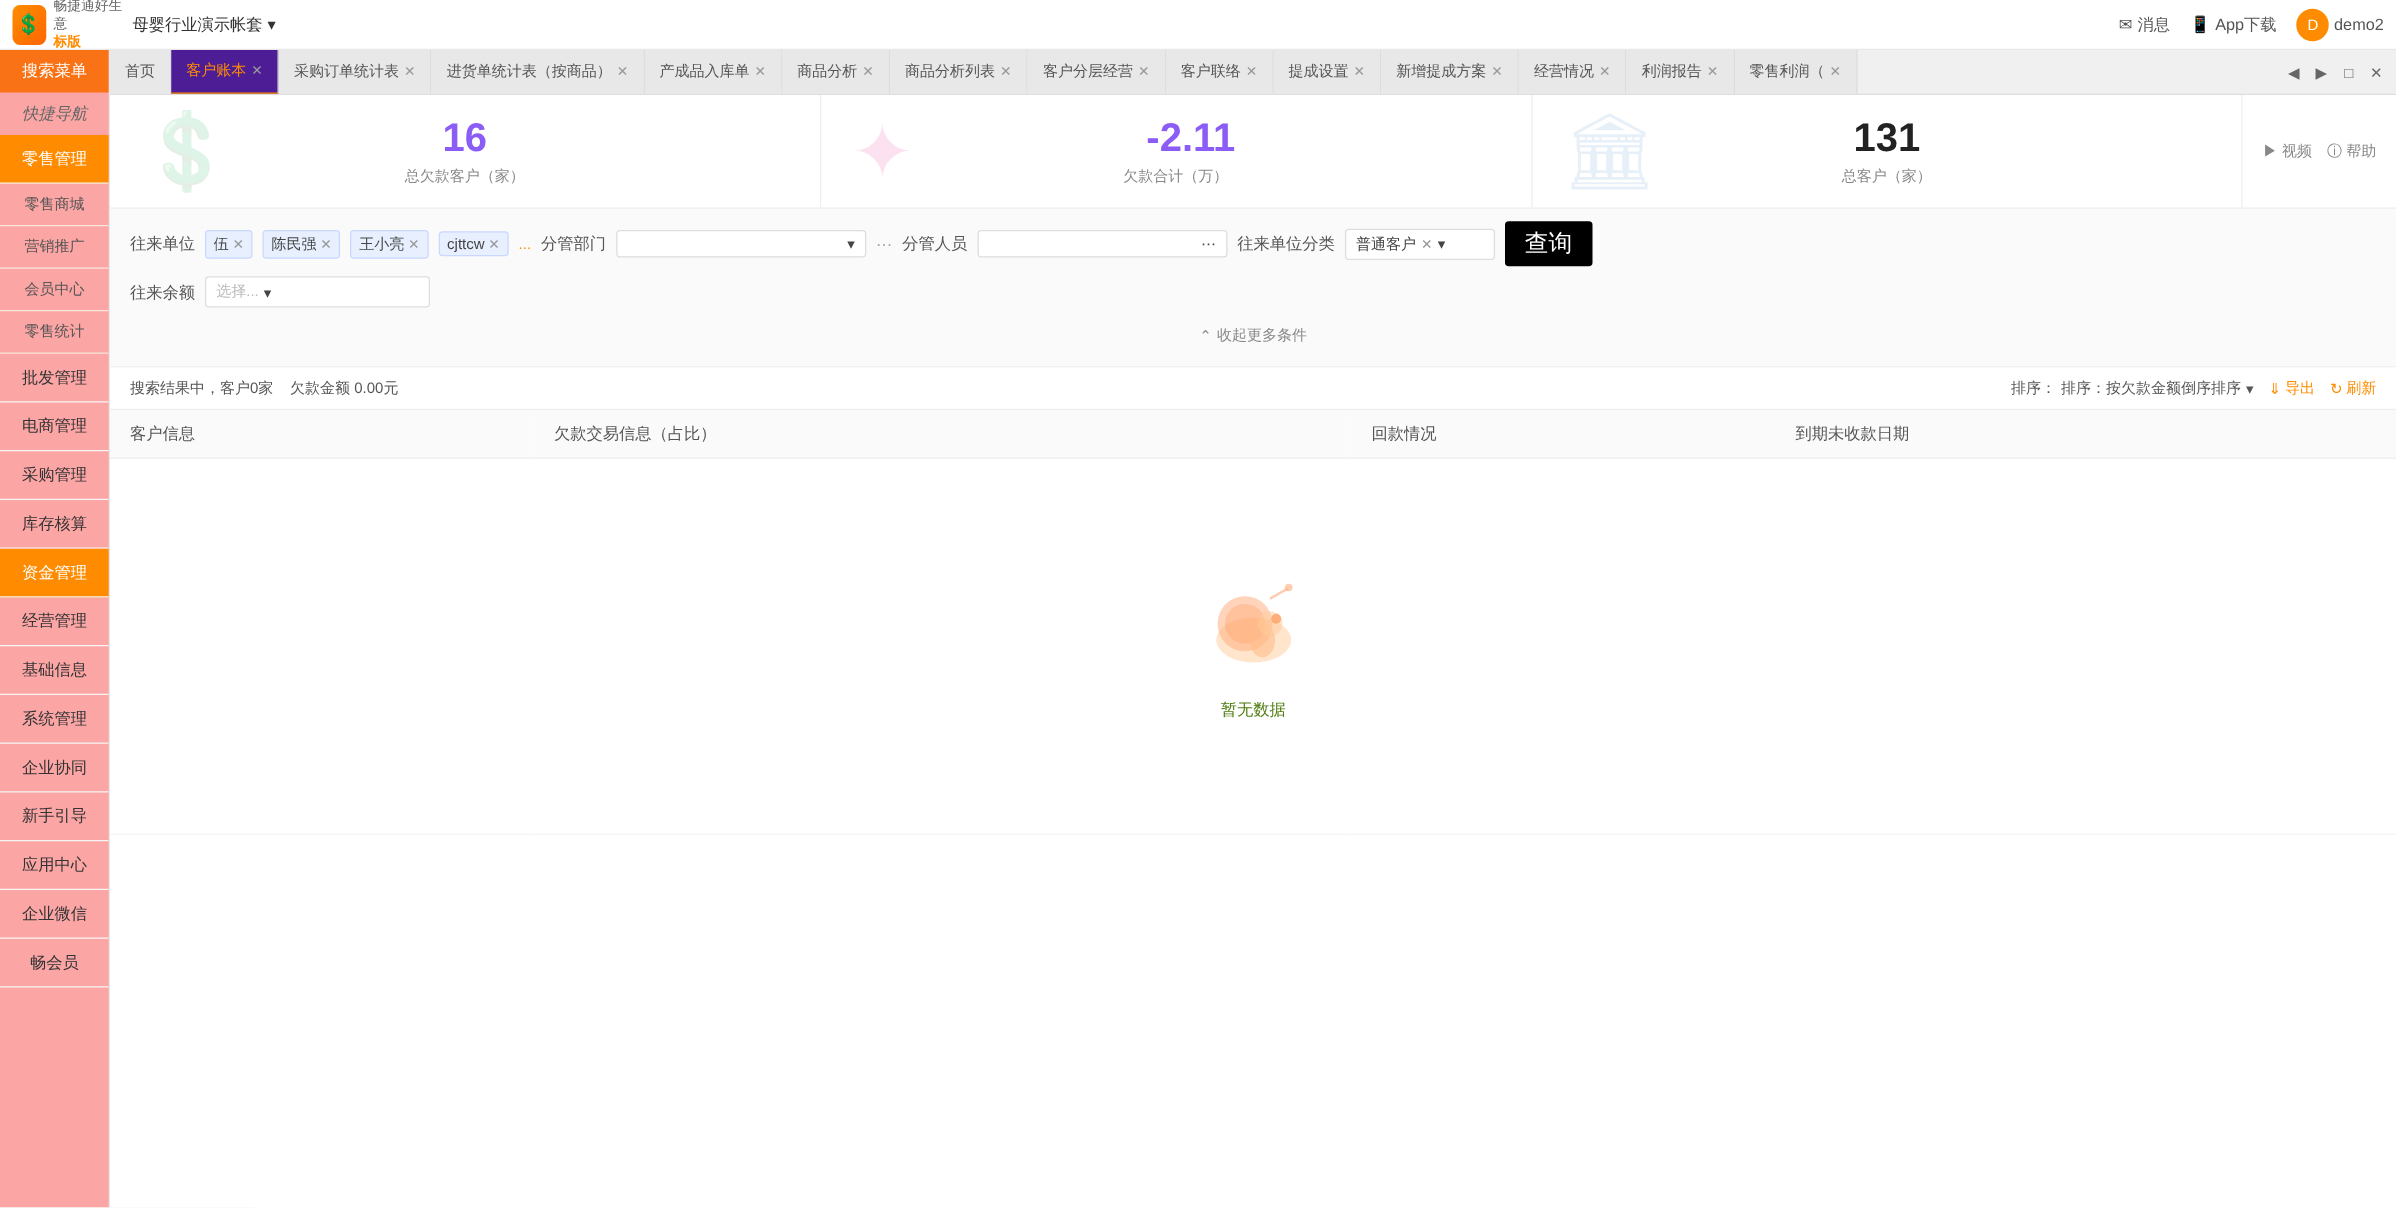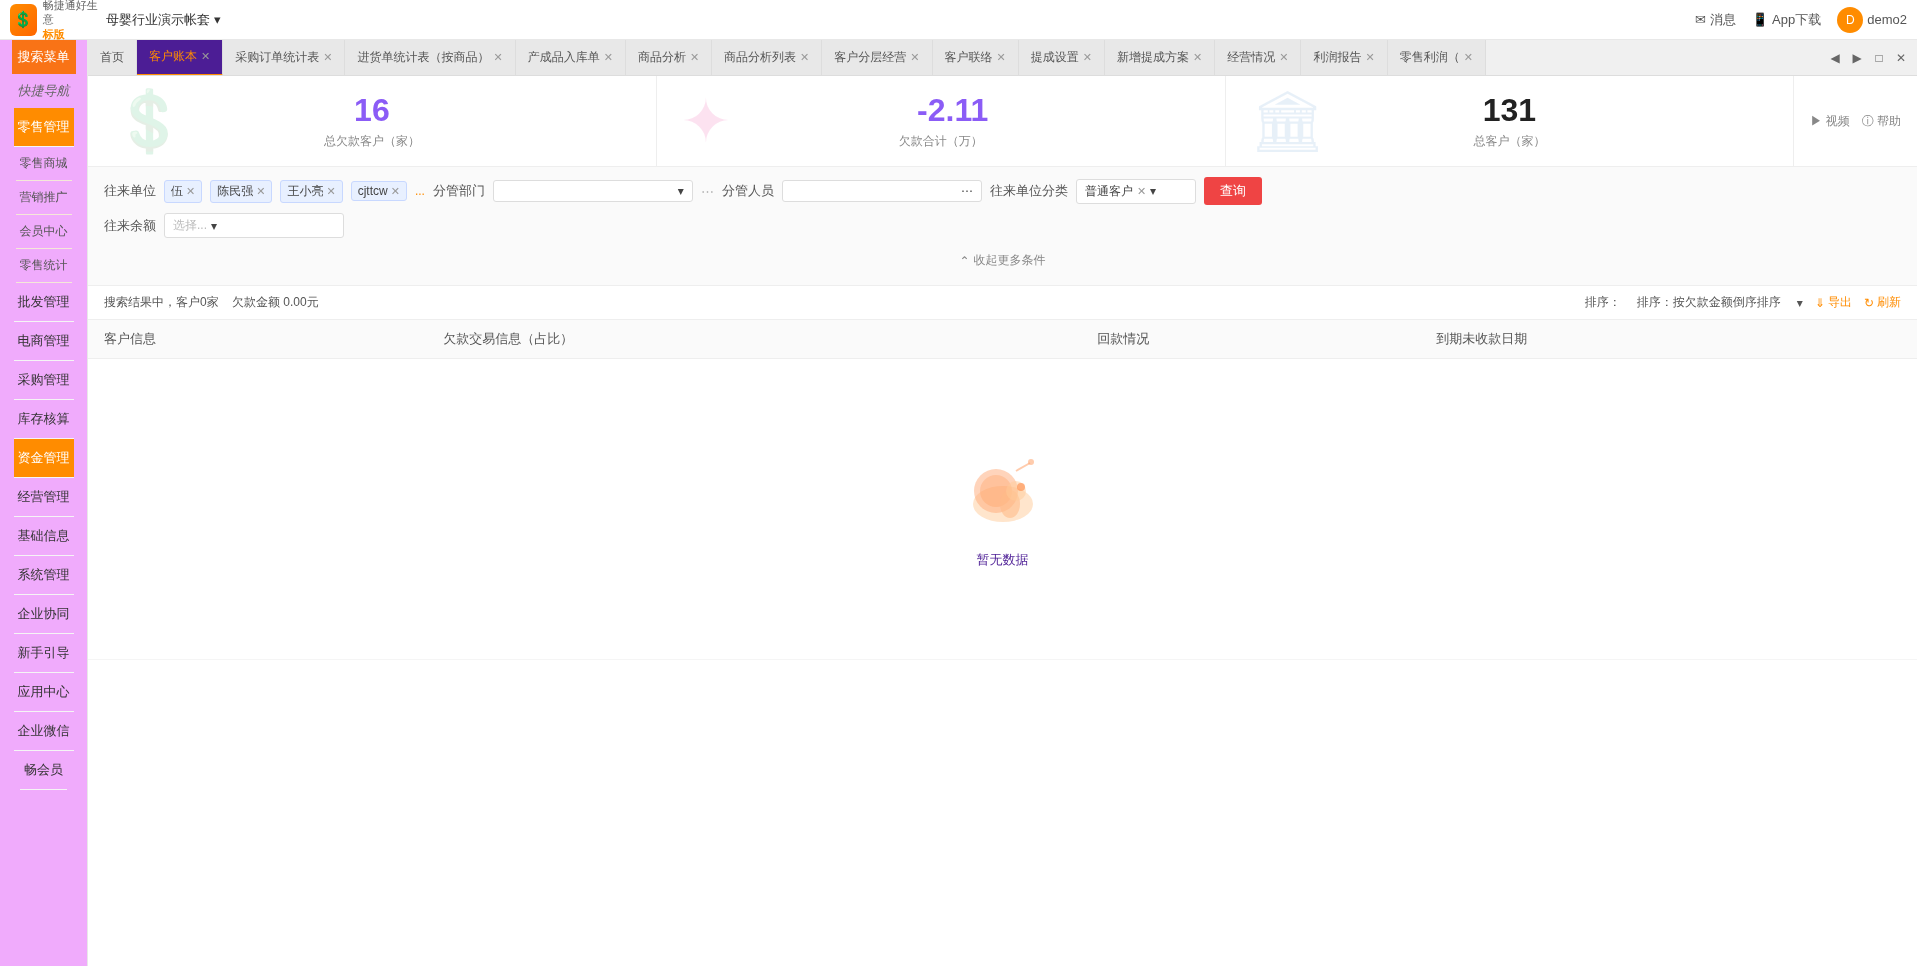--- a/index.html
+++ b/index.html
@@ -25,27 +25,26 @@
     .top-bar-right { display: flex; align-items: center; gap: 16px; font-size: 13px; color: #555; }
     .top-right-item { display: flex; align-items: center; gap: 4px; cursor: pointer; }
     .avatar { width: 26px; height: 26px; border-radius: 50%; background: #ff8c00; display: flex; align-items: center; justify-content: center; color: white; font-size: 12px; }
 
     
     .main-layout { display: flex; height: calc(100vh - 40px); }
 
     
     .sidebar {
       width: 88px;
-      background: #f0abfc;
+      background: #fca5a5;
       border-right: 1px solid #e8e8e8;
       display: flex;
       flex-direction: column;
       overflow-y: auto;
       flex-shrink: 0;
-      align-items: center;
     }
     .sidebar-search {
       padding: 8px 6px;
       background: #f97316;
       color: white;
       text-align: center;
       font-size: 13px;
       cursor: pointer;
     }
     .sidebar-nav {
@@ -166,56 +165,56 @@
     .filter-more { font-size: 12px; color: #ff8c00; cursor: pointer; }
     .filter-select {
       display: flex; align-items: center; gap: 4px;
       border: 1px solid #ddd; border-radius: 3px;
       padding: 3px 8px; background: #fff;
       font-size: 12px; color: #444; cursor: pointer;
       min-width: 120px;
     }
     .filter-select-wide { min-width: 200px; }
     .search-btn {
-      background: #ef4444; color: white; border: none;
+      background: #000000; color: white; border: none;
       padding: 5px 16px; border-radius: 3px;
-      font-size: 13px; cursor: pointer; text-align: center;
+      font-size: 19px; cursor: pointer; text-align: center;
     }
     .collapse-btn {
       display: flex; align-items: center; gap: 4px;
       font-size: 12px; color: #888; cursor: pointer;
       justify-content: center; padding: 6px 0;
     }
 
     
     .results-info {
       display: flex; align-items: center; justify-content: space-between;
       padding: 8px 16px; background: #fff; border-bottom: 1px solid #eee;
       font-size: 12px; color: #555;
     }
     .results-right { display: flex; align-items: center; gap: 12px; }
-    .sort-select { display: flex; align-items: center; gap: 16px; cursor: pointer; color: #555; font-size: 12px; }
+    .sort-select { display: flex; align-items: center; gap: 4px; cursor: pointer; color: #555; font-size: 12px; }
     .action-link { color: #ff8c00; cursor: pointer; display: flex; align-items: center; gap: 3px; font-size: 12px; }
 
     
     .data-table { width: 100%; border-collapse: collapse; }
     .data-table th {
       padding: 10px 16px; text-align: left;
       font-size: 13px; color: #555; font-weight: normal;
       background: #fafafa; border-bottom: 1px solid #eee;
     }
     .data-table td {
       padding: 10px 16px; font-size: 13px; color: #333;
       border-bottom: 1px solid #f5f5f5;
     }
     .empty-state {
       display: flex; flex-direction: column; align-items: center;
       justify-content: center; padding: 80px 0;
     }
-    .empty-text { font-size: 13px; color: #4c1d95; }
+    .empty-text { font-size: 13px; color: #4d7c0f; }
   </style>
 </head>
 <body>
 
 <div class="top-bar">
   <div class="top-bar-left">
     <div class="logo-area">
       <div class="logo-icon">💲</div>
       <div class="logo-text">
         <div>畅捷通好生意</div>

